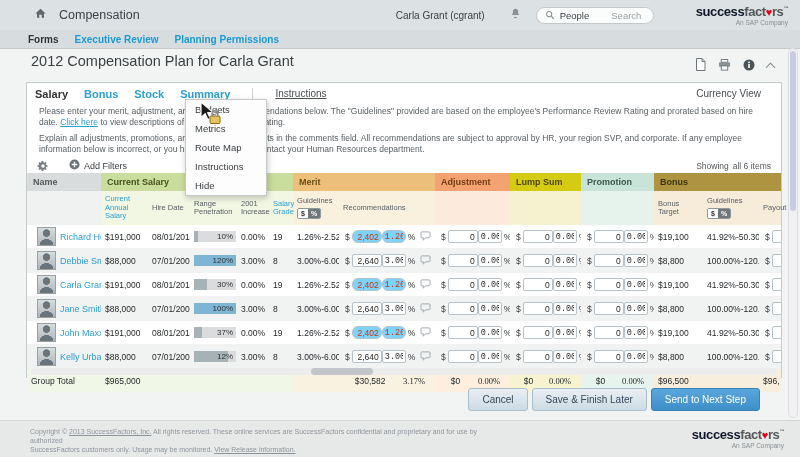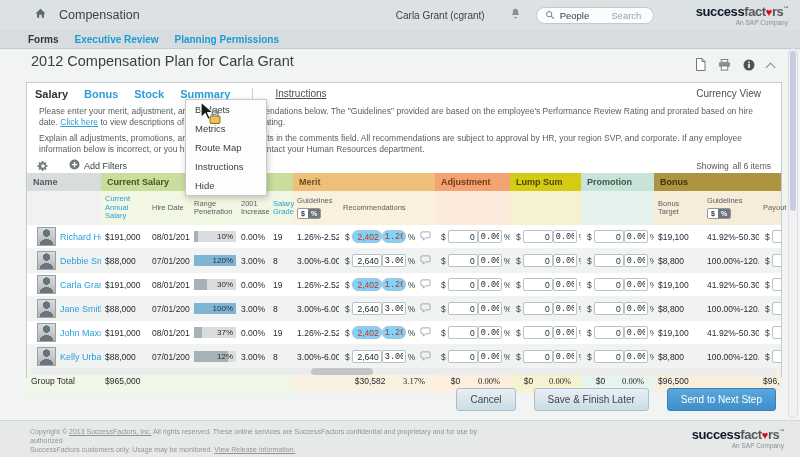--- a/index.html
+++ b/index.html
@@ -124,21 +124,21 @@
   .t-bonus{background:#f8eede;}
   .pairt{display:flex;justify-content:flex-end;gap:0;align-items:center;height:15px;}
   .pairt span{display:inline-block;text-align:center;}
   .pairt .pa{flex:1;}
   .pairt .pb{width:34px;font-family:Liberation Serif, serif;}
 
   .hscroll{position:absolute;left:4px;bottom:2px;width:746px;height:7px;background:#ececec;border-radius:4px;}
   .hthumb{position:absolute;left:280px;top:0;width:62px;height:7px;background:#c2c6c8;border-radius:4px;}
 
   
-  .btnrow{position:absolute;top:388px;right:24px;display:flex;gap:18px;}
+  .btnrow{position:absolute;top:388px;right:40px;display:flex;gap:4px;}
   .btn{height:21px;padding:0 13px;font-size:10px;color:#39485a;display:flex;align-items:center;
     background:linear-gradient(#e9eff3,#cddbe4);border:1px solid #a9bfcc;border-radius:3px;}
   .btn.primary{background:linear-gradient(#5aa7dc,#3e8ec9);color:#fff;border-color:#3a7fb5;}
 
   
   .footer{position:absolute;top:420px;left:0;width:800px;height:37px;background:#e7e9e9;
     border-top:1px solid #d2d5d5;box-sizing:border-box;}
   .copy{position:absolute;left:30px;top:6px;font-size:7px;color:#8f959a;line-height:9px;width:480px;}
   .copy a{color:#8f959a;text-decoration:underline;}
   .footer .brand{position:absolute;right:16px;top:5px;}

